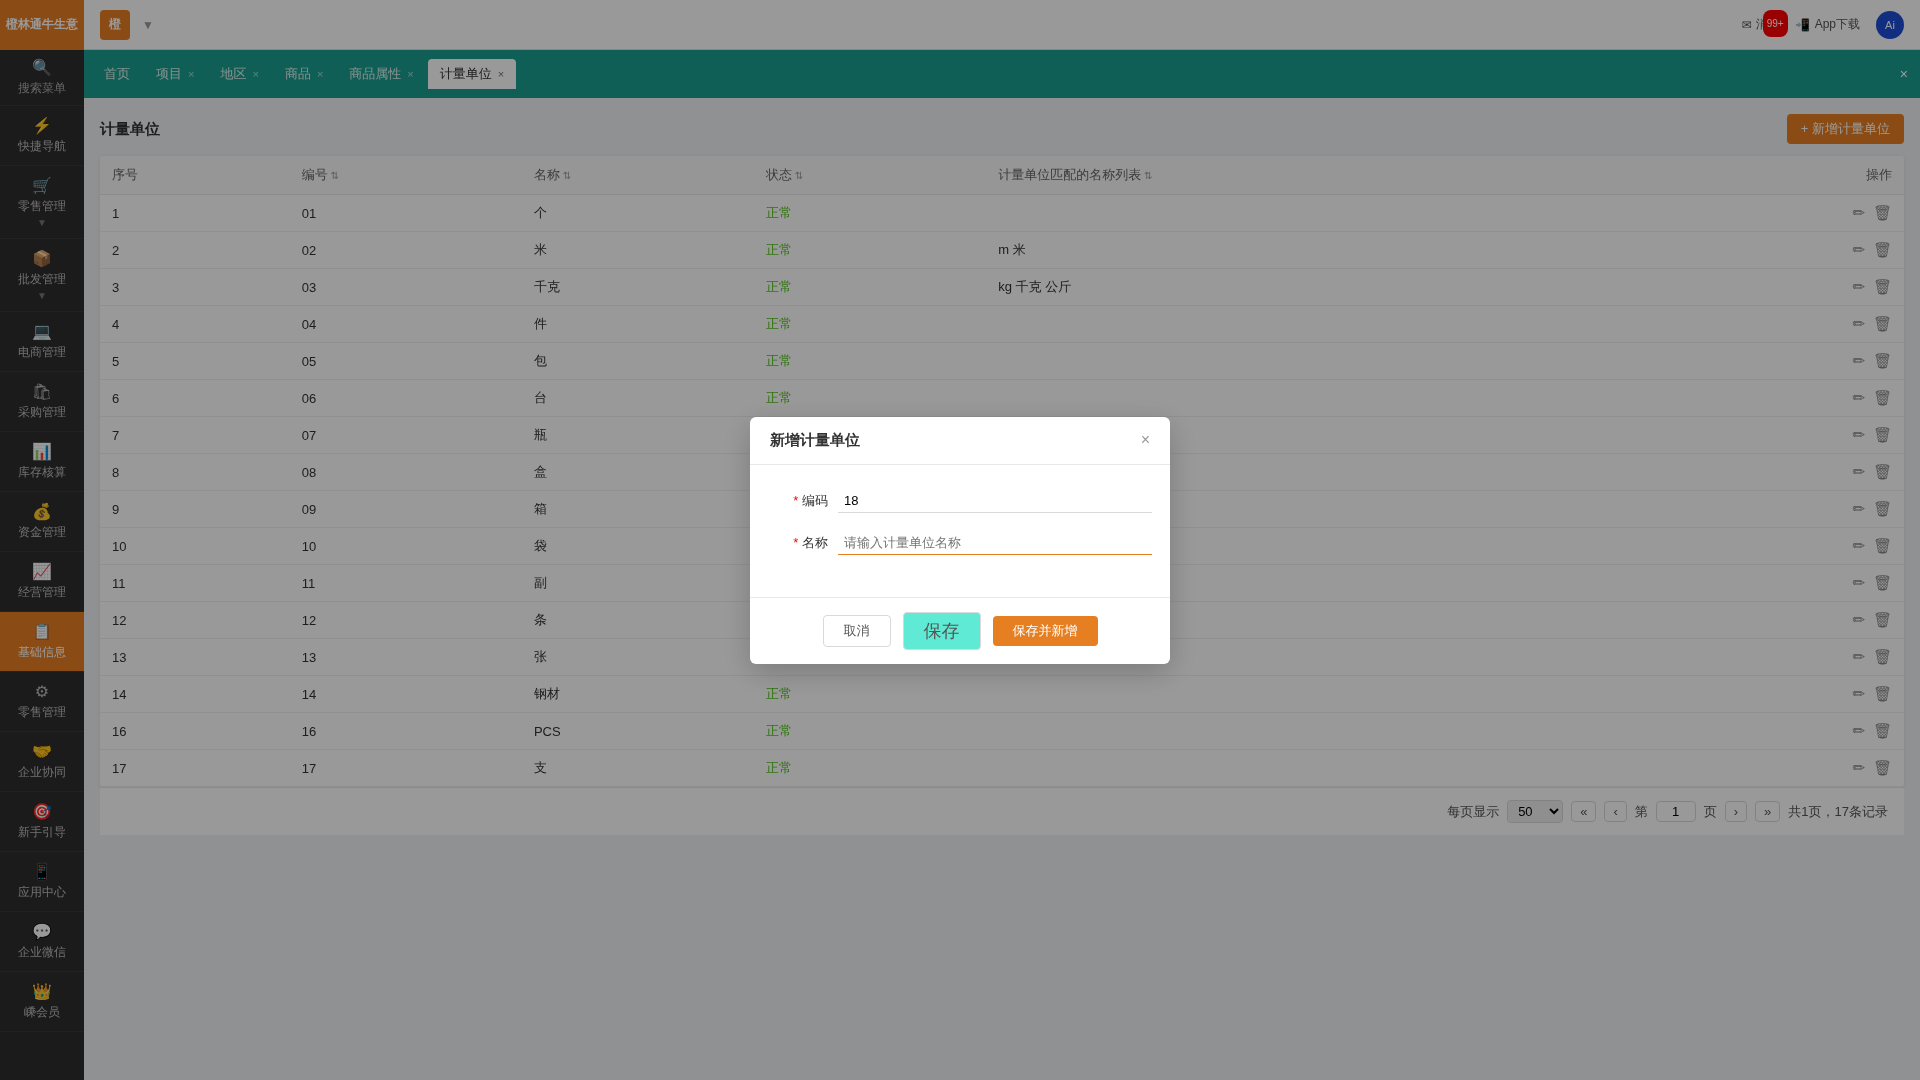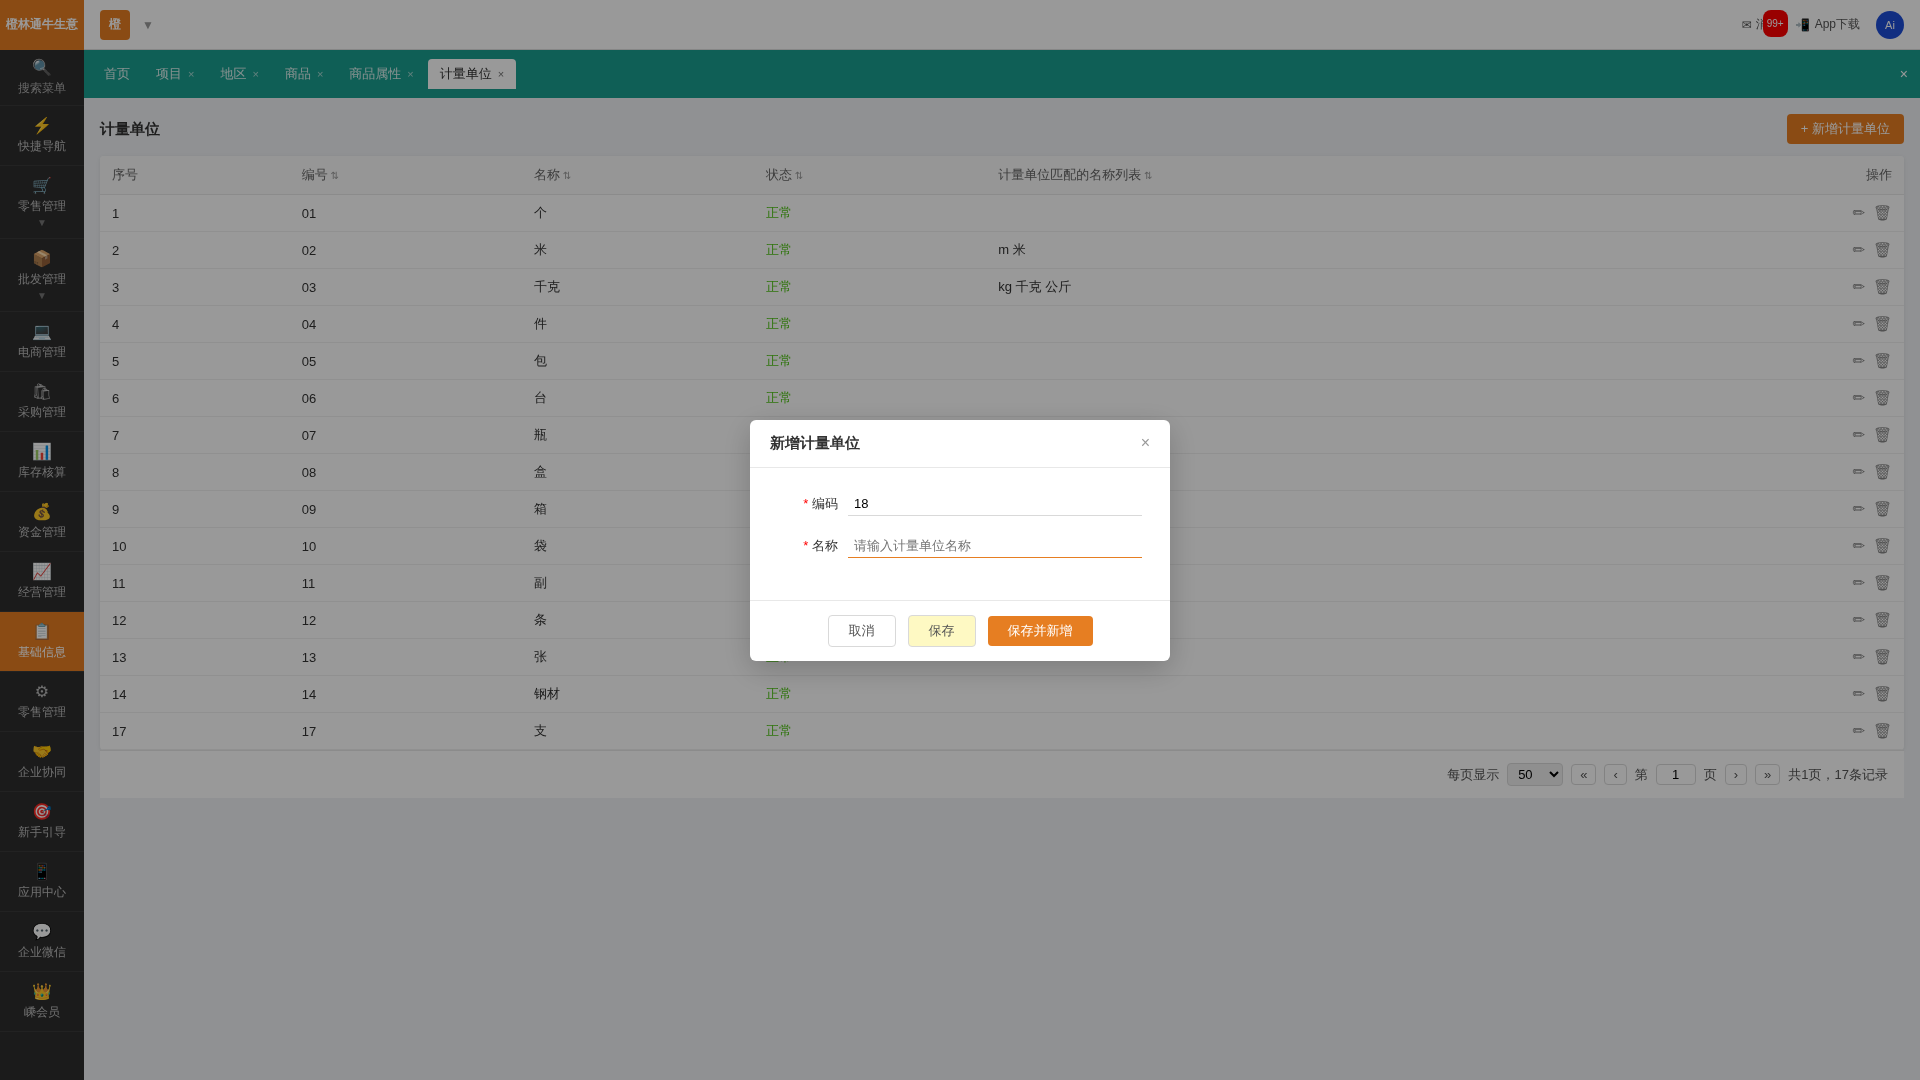--- a/index.html
+++ b/index.html
@@ -65,29 +65,29 @@
     .pagination-input { width: 40px; border: 1px solid #d9d9d9; border-radius: 4px; padding: 2px 6px; text-align: center; font-size: 13px; }
 
     
     .overlay { position: fixed; top: 0; left: 0; right: 0; bottom: 0; background: rgba(0,0,0,0.4); z-index: 100; display: flex; align-items: center; justify-content: center; }
 
     
     .modal { background: white; border-radius: 6px; width: 420px; box-shadow: 0 8px 30px rgba(0,0,0,0.2); }
     .modal-header { padding: 14px 20px; border-bottom: 1px solid #e8e8e8; display: flex; align-items: center; justify-content: space-between; }
     .modal-title { font-size: 15px; font-weight: bold; color: #333; text-align: right; }
     .modal-close { cursor: pointer; color: #999; font-size: 16px; }
-    .modal-body { padding: 24px 28px; }
+    .modal-body { padding: 24px 18px; }
     .form-row { display: flex; align-items: center; margin-bottom: 18px; }
     .form-label { width: 60px; text-align: right; margin-right: 10px; font-size: 13px; color: #333; flex-shrink: 0; }
     .form-label.required::before { content: '* '; color: red; }
     .form-input { flex: 1; border: none; border-bottom: 1px solid #d9d9d9; padding: 4px 6px; font-size: 13px; outline: none; }
     .form-input.active { border-bottom-color: #e67e22; }
     .modal-footer { padding: 14px 20px; border-top: 1px solid #e8e8e8; display: flex; align-items: center; justify-content: center; gap: 12px; }
     .btn-cancel { border: 1px solid #d9d9d9; background: white; padding: 6px 20px; border-radius: 4px; cursor: pointer; font-size: 13px; color: #555; }
-    .btn-save { border: 1px solid #d9d9d9; background: #fef9c3; padding: 6px 20px; border-radius: 4px; cursor: pointer; font-size: 13px; color: #555; }
+    .btn-save { border: 1px solid #d9d9d9; background: #5eead4; padding: 6px 20px; border-radius: 4px; cursor: pointer; font-size: 18px; color: #555; }
     .btn-save-new { background: #e67e22; color: white; border: none; padding: 6px 20px; border-radius: 4px; cursor: pointer; font-size: 13px; }
   </style>
 </head>
 <body>
 
 <div class="sidebar">
   <div class="sidebar-logo">
     <span class="sidebar-logo-text">橙林通牛生意</span>
   </div>
 
@@ -422,20 +422,33 @@
       <td class="status-normal">正常</td>
       <td></td>
       <td>
         <div class="action-btns" style="justify-content:flex-end">
           <span class="action-btn" title="编辑">✏</span>
           <span class="action-btn" title="删除">🗑</span>
         </div>
       </td>
     </tr>
             <tr>
+      <td>16</td>
+      <td>16</td>
+      <td>PCS</td>
+      <td class="status-normal">正常</td>
+      <td></td>
+      <td>
+        <div class="action-btns" style="justify-content:flex-end">
+          <span class="action-btn" title="编辑">✏</span>
+          <span class="action-btn" title="删除">🗑</span>
+        </div>
+      </td>
+    </tr>
+            <tr>
       <td>17</td>
       <td>17</td>
       <td>支</td>
       <td class="status-normal">正常</td>
       <td></td>
       <td>
         <div class="action-btns" style="justify-content:flex-end">
           <span class="action-btn" title="编辑">✏</span>
           <span class="action-btn" title="删除">🗑</span>
         </div>

